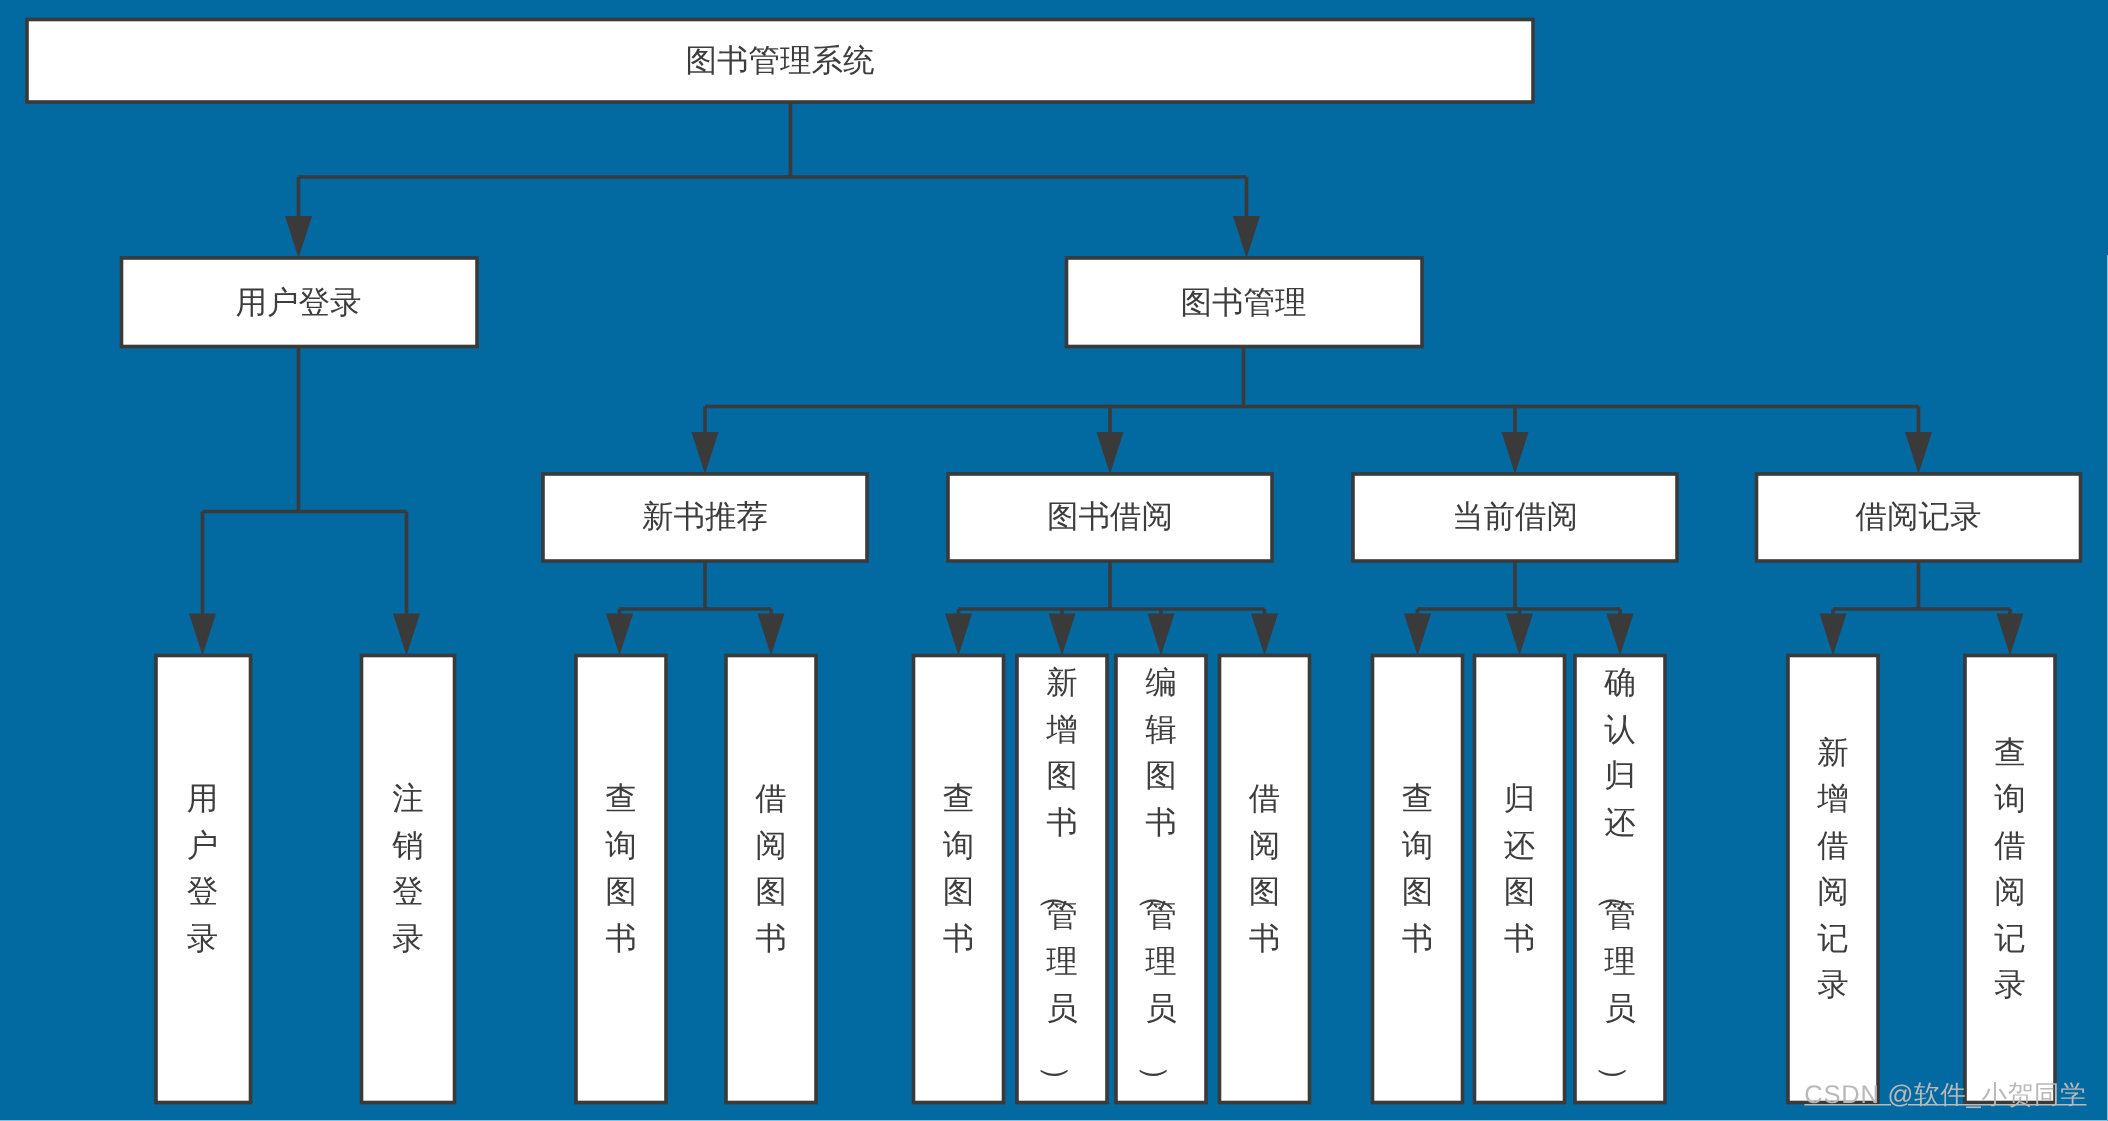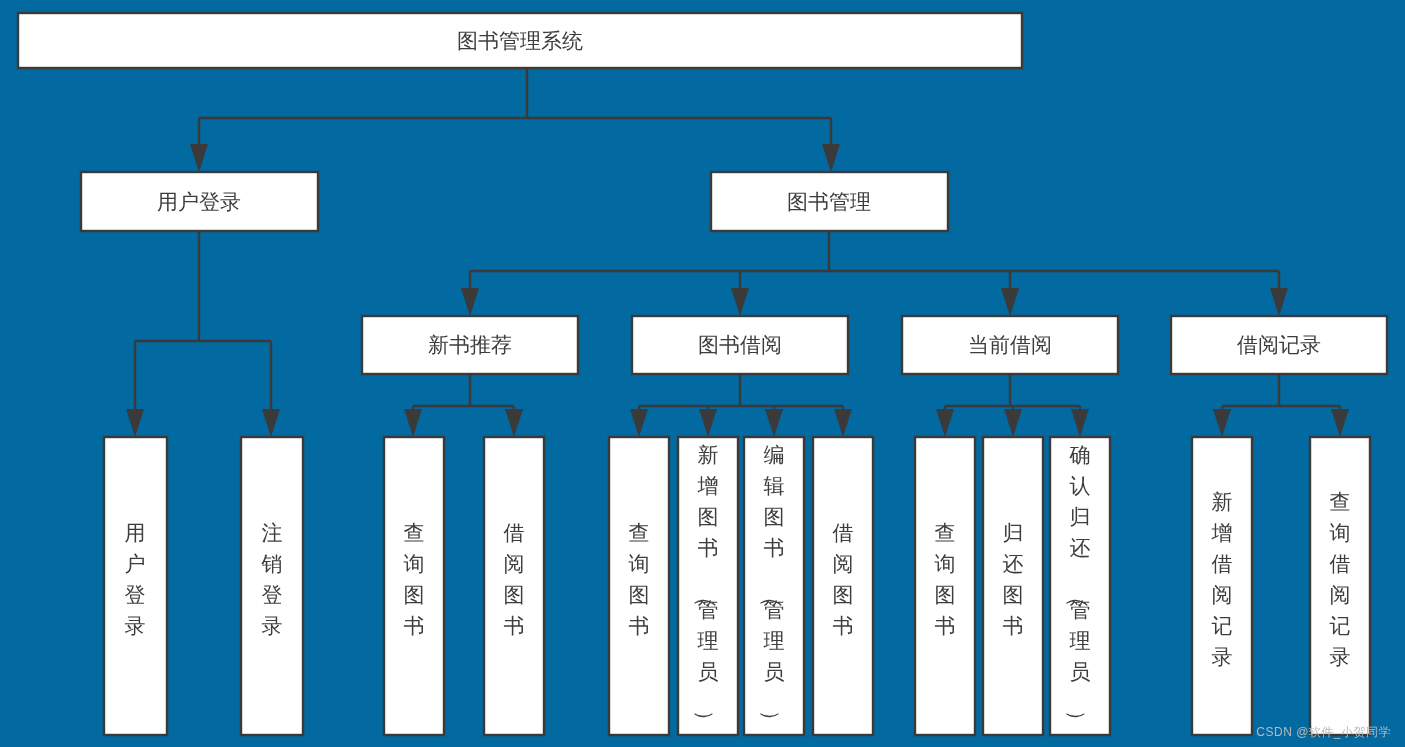--- a/index.html
+++ b/index.html
@@ -52,25 +52,26 @@
     fill: #3d3d3d;
     font-family: "Liberation Sans", "DejaVu Sans", sans-serif;
     font-size: 21px;
     text-anchor: middle;
   }
   .watermark {
     position: absolute;
     right: 14px;
     bottom: 6px;
     color: #b9b9b9;
-    font-size: 12px;
+    font-size: 17px;
     font-family: "Liberation Sans", "DejaVu Sans", sans-serif;
     letter-spacing: 0.5px;
     white-space: nowrap;
     user-select: none;
+    text-decoration: underline;
   }
 </style>
 </head>
 <body>
 
 <div id="diagram-root">
 
   <svg id="tree-svg" viewBox="0 0 1405 747" xmlns="http://www.w3.org/2000/svg">
 
     <g>

